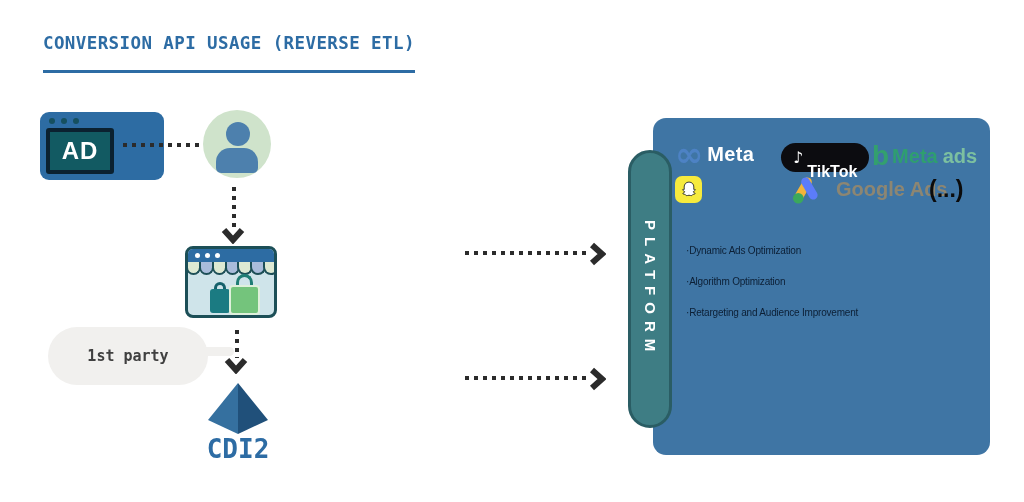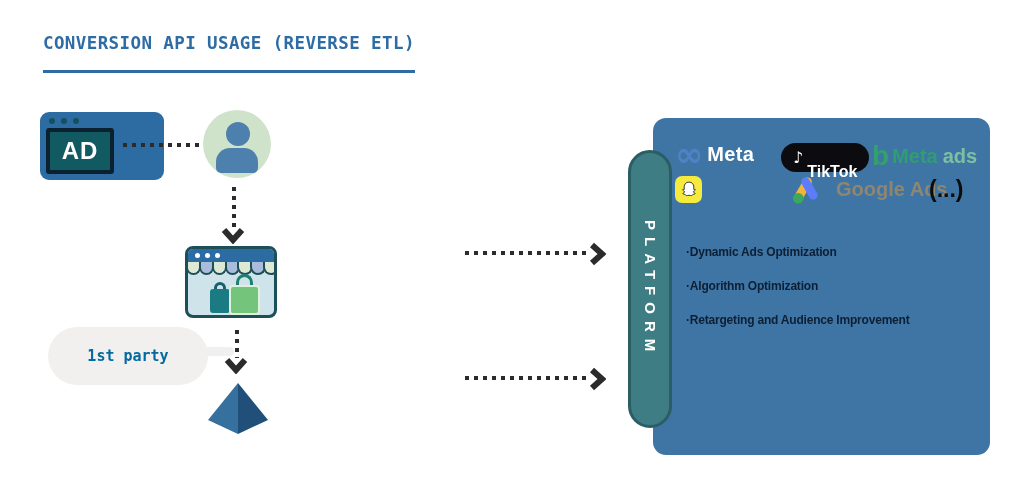--- a/index.html
+++ b/index.html
@@ -47,21 +47,21 @@
               border-radius:8px 8px 0 0;box-sizing:border-box;}
   .bag-green{left:41px;top:36px;width:31px;height:30px;background:#74c47c;border:2px solid #dff0dc;
              border-radius:4px;box-sizing:border-box;}
   .bag-green-h{left:48px;top:25px;width:17px;height:15px;border:3.5px solid #1f7d74;border-bottom:none;
                border-radius:9px 9px 0 0;box-sizing:border-box;}
 
   
   .bubble{left:48px;top:327px;width:160px;height:58px;background:#f1f0ee;border-radius:29px;
           display:flex;flex-direction:column;align-items:center;justify-content:center;
           font-family:"DejaVu Sans Mono",monospace;font-weight:bold;font-size:15px;
-          color:#0369a1;line-height:20px;z-index:1;}
+          color:#404040;line-height:20px;z-index:1;}
   .bubble-tail{left:200px;top:347px;width:34px;height:9px;background:#f1f0ee;
                border-radius:0 5px 5px 0;z-index:1;}
 
   
   .cdi2{left:200px;top:434px;width:76px;text-align:center;font-family:"DejaVu Sans Mono",monospace;
         font-weight:bold;font-size:26px;color:#2d6ca4;}
 
   
   .pill{left:628px;top:150px;width:44px;height:278px;background:#3e7d84;border:3px solid #2a5d64;
         border-radius:24px;box-sizing:border-box;display:flex;align-items:center;justify-content:center;
@@ -86,21 +86,21 @@
   .bing .sfx{font-weight:700;font-size:20px;color:#7cc0a0;margin-left:5px;}
   .snap{left:22px;top:58px;}
   .snap .box{width:27px;height:27px;background:#f6ea3d;border-radius:7px;display:flex;
              align-items:center;justify-content:center;margin-right:3px;}
   .snap .txt{font-weight:800;font-size:21px;color:#15161a;}
   .gads{left:138px;top:56px;}
   .gads .txt{font-weight:800;font-size:20px;color:#8d8672;margin-left:14px;}
   .more{left:276px;top:58px;font-weight:800;font-size:23px;color:#0b0b0b;}
 
   
-  .bullets{left:33px;top:127px;width:300px;font-weight:700;font-size:12px;letter-spacing:-.2px;
+  .bullets{left:33px;top:127px;width:300px;font-weight:400;font-size:10px;letter-spacing:-.2px;
            color:#0c1f35;}
   .bullets div{margin-bottom:20px;}
 </style>
 </head>
 <body>
 
 <div id="stage">
 
   <div class="abs title">CONVERSION API USAGE (REVERSE ETL)</div>
 
@@ -155,20 +155,21 @@
 
   <div class="abs dash-v" style="left:235px;top:330px;height:28px;z-index:2;"></div>
   <svg class="abs" style="left:224px;top:357px;z-index:2;" width="24" height="17" viewBox="0 0 24 17">
     <path d="M3 3 L12 13 L21 3" fill="none" stroke="#2b2b2b" stroke-width="6"></path>
   </svg>
 
   <svg class="abs" style="left:205px;top:382px;" width="66" height="52" viewBox="0 0 66 52">
     <polygon points="33,1 3,38 33,52" fill="#35709f"></polygon>
     <polygon points="33,1 63,38 33,52" fill="#20507a"></polygon>
   </svg>
+  <div class="abs cdi2">CDI2</div>
 
   <div class="abs dash-h" style="left:465px;top:251px;width:124px;"></div>
   <svg class="abs" style="left:589px;top:242px;" width="17" height="24" viewBox="0 0 17 24">
     <path d="M3 3 L13 12 L3 21" fill="none" stroke="#2b2b2b" stroke-width="6"></path>
   </svg>
   <div class="abs dash-h" style="left:465px;top:376px;width:124px;"></div>
   <svg class="abs" style="left:589px;top:367px;" width="17" height="24" viewBox="0 0 17 24">
     <path d="M3 3 L13 12 L3 21" fill="none" stroke="#2b2b2b" stroke-width="6"></path>
   </svg>
 

